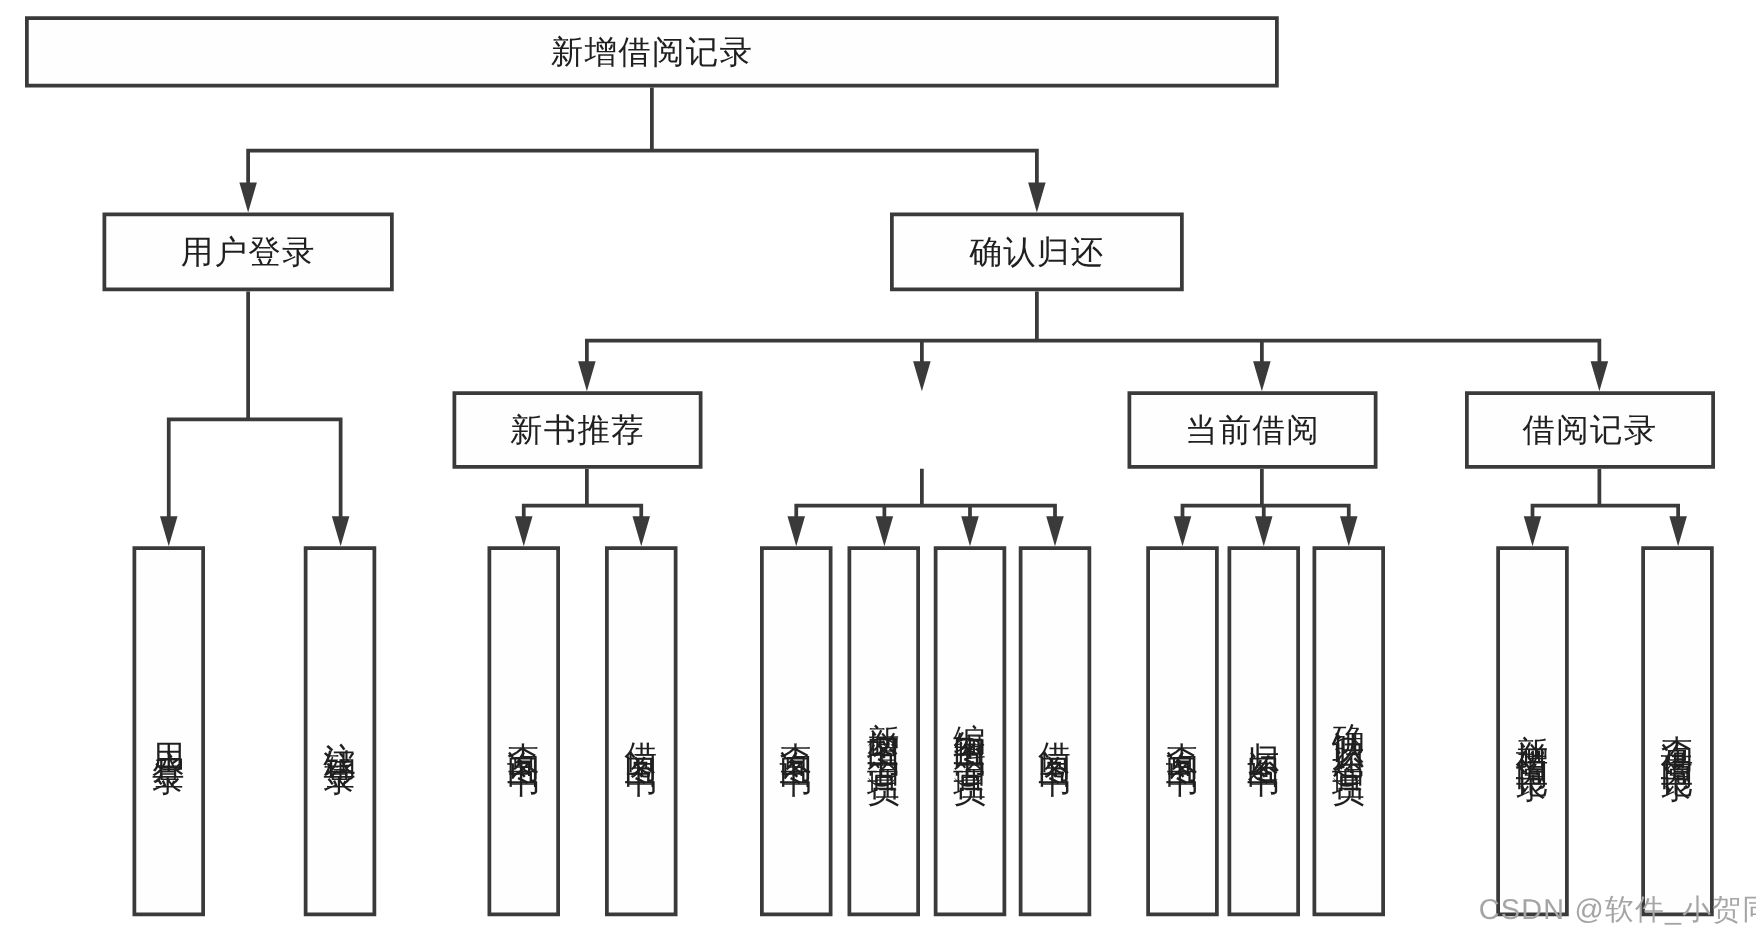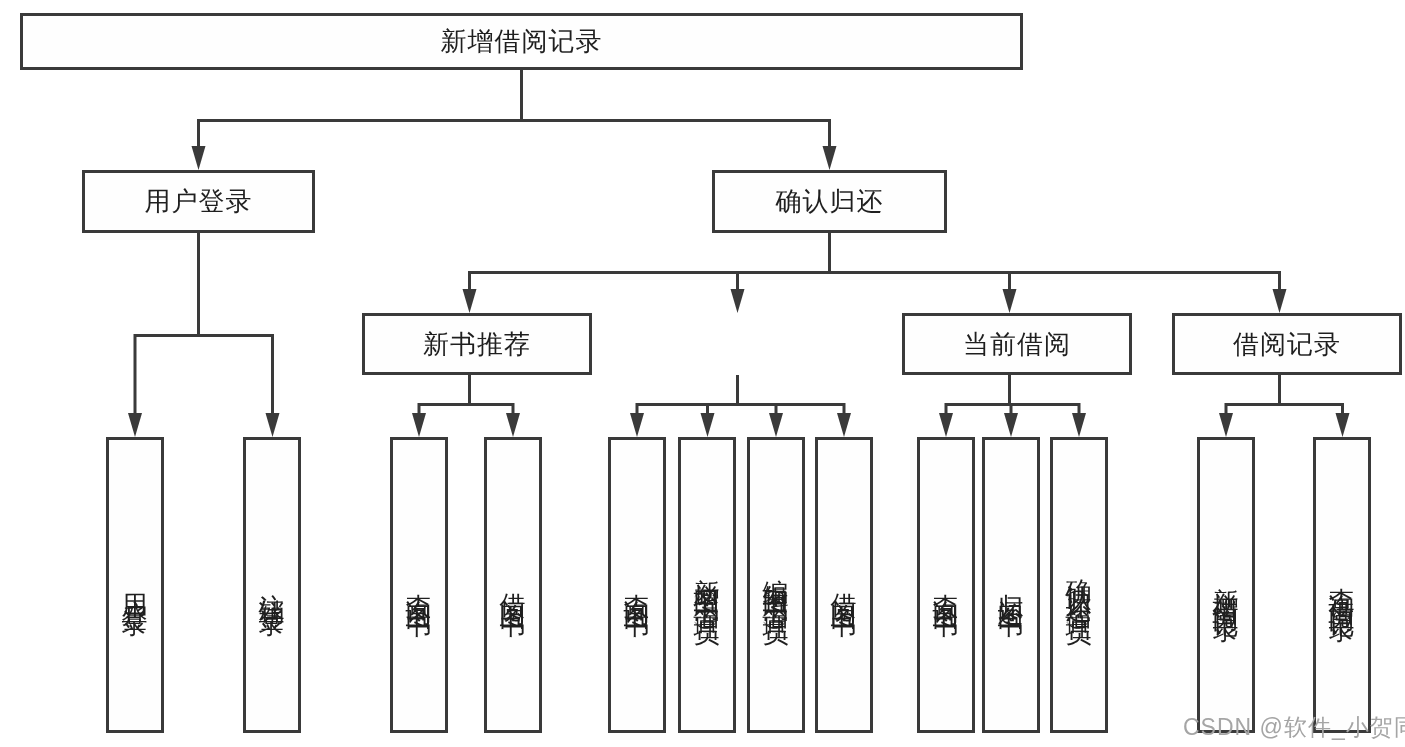--- a/index.html
+++ b/index.html
@@ -23,21 +23,21 @@
   }
   .hlabel{font-size:26px;letter-spacing:1px;white-space:nowrap;}
   .vtext{
     writing-mode:vertical-rl;text-orientation:mixed;
     font-size:26px;line-height:1;letter-spacing:6px;
   }
   
   .n-root{left:20px;top:13px;width:1003px;height:57px;}
   .n-user{left:82px;top:170px;width:233px;height:63px;}
   .n-mgmt{left:712px;top:170px;width:235px;height:63px;}
-  .n-l3{top:313px;width:230px;height:62px;}
+  .n-l3{top:313px;width:200px;height:62px;}
   .n-recommend{left:362px;}
   .n-borrowing{left:630px;}
   .n-current{left:902px;}
   .n-records{left:1172px;}
   .leaf{top:437px;width:58px;height:296px;}
   .lf-u1{left:106px;} .lf-u2{left:243px;}
   .lf-n1{left:390px;} .lf-n2{left:484px;}
   .lf-b1{left:608px;} .lf-b2{left:678px;} .lf-b3{left:747px;} .lf-b4{left:815px;}
   .lf-c1{left:917px;} .lf-c2{left:982px;} .lf-c3{left:1050px;}
   .lf-r1{left:1197px;} .lf-r2{left:1313px;}

